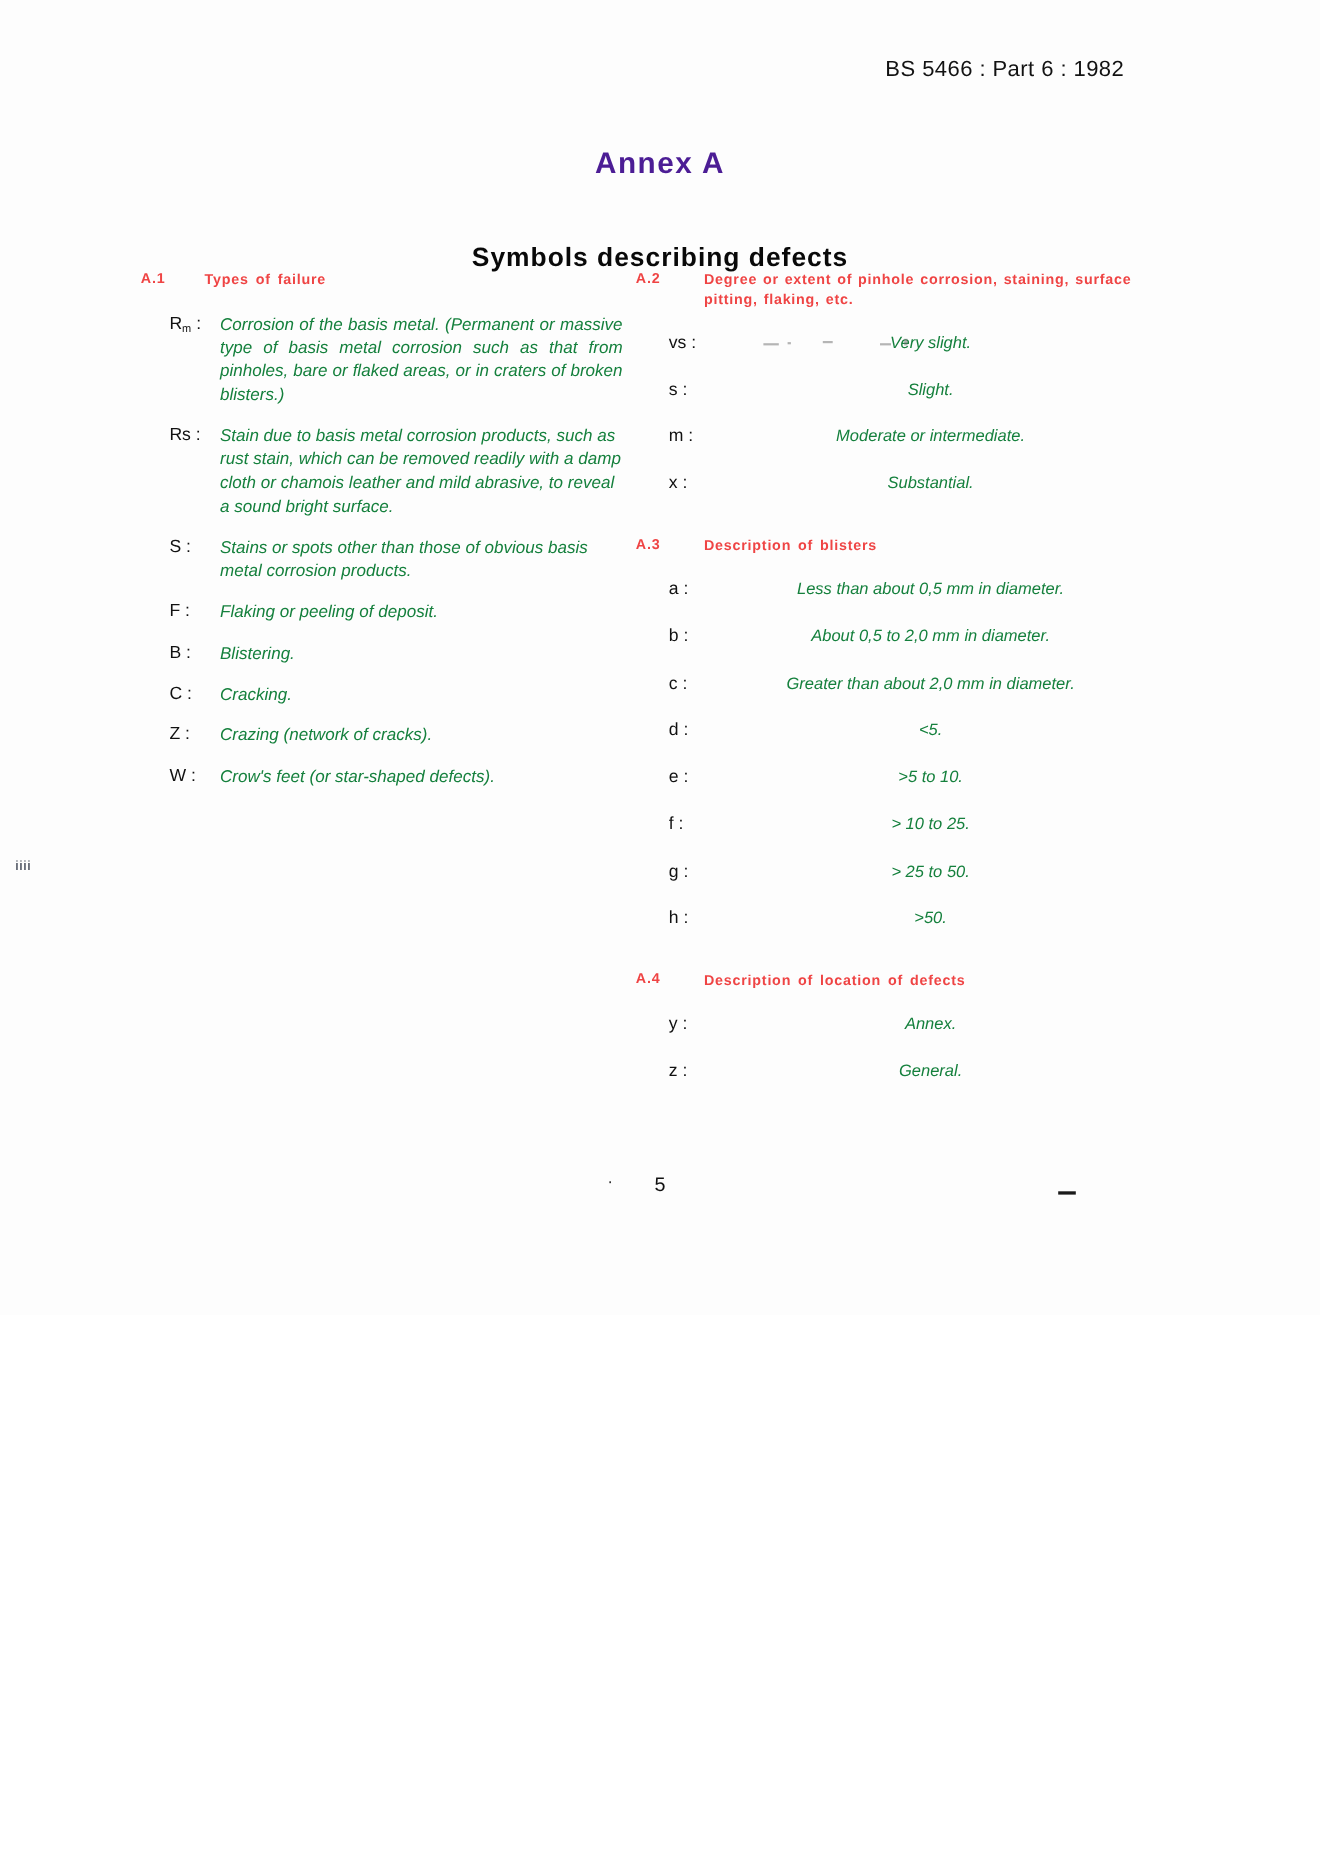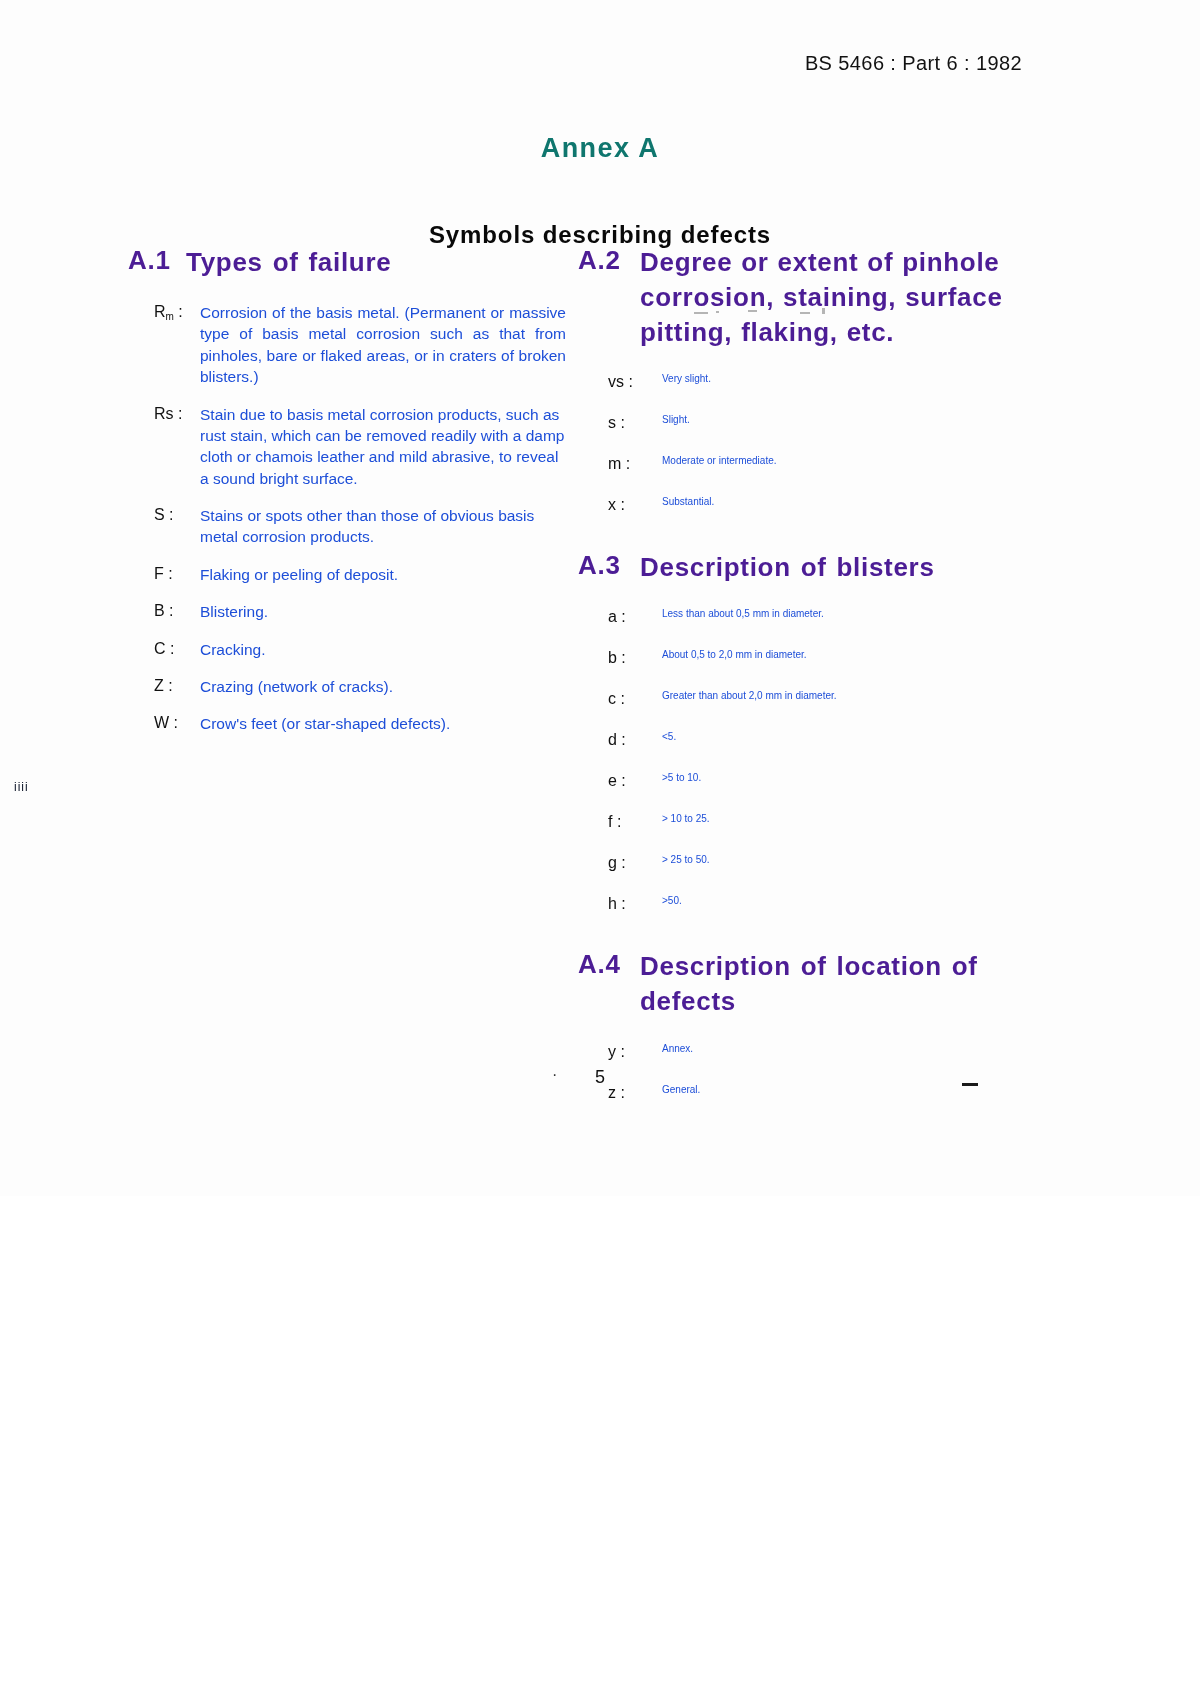--- a/index.html
+++ b/index.html
@@ -33,21 +33,21 @@
   
   .annex-title {
     position: absolute;
     top: 133px;
     left: 0;
     width: 1200px;
     text-align: center;
     font-size: 27px;
     font-weight: bold;
     letter-spacing: 1.4px;
-    color: #0f766e;
+    color: #4c1d95;
   }
   .annex-subtitle {
     position: absolute;
     top: 189px;
     left: 0;
     width: 1200px;
     text-align: center;
     font-size: 24px;
     font-weight: bold;
     letter-spacing: 0.9px;
@@ -63,23 +63,23 @@
   }
   .col-right {
     position: absolute;
     top: 245px;
     left: 578px;
     width: 452px;
   }
   .sec-head {
     display: flex;
     align-items: flex-start;
-    font-size: 26px;
+    font-size: 13px;
     font-weight: bold;
-    color: #4c1d95;
+    color: #ef4444;
     letter-spacing: 0.7px;
     margin-bottom: 22px;
   }
   .sec-head .sec-num {
     width: 58px;
     flex: 0 0 58px;
   }
   .sec-head .sec-title {
     flex: 1 1 auto;
     line-height: 1.35;
@@ -110,29 +110,30 @@
     padding-top: 1px;
   }
   .def-sym.sub sub {
     font-size: 10px;
     vertical-align: -3px;
   }
   .def-txt {
     flex: 1 1 auto;
     font-size: 15.5px;
     line-height: 1.38;
-    color: #1d4ed8;
+    color: #15803d;
+    font-style: italic;
   }
   .def-txt.justify {
     text-align: justify;
   }
   
   .col-right .def-row { margin-bottom: 22px; }
   .col-right .def-sym { flex: 0 0 84px; width: 84px; padding-left: 30px; }
-  .col-right .def-txt { font-size: 10px; }
+  .col-right .def-txt { font-size: 15px; text-align: center; }
   .col-right .sec-head .sec-num { width: 62px; flex: 0 0 62px; }
 
   .a2-list { margin-top: 0; }
   .a3-list { margin-top: 6px; }
   .a4-list { margin-top: 6px; }
 
   
   .page-number {
     position: absolute;
     bottom: 108px;

